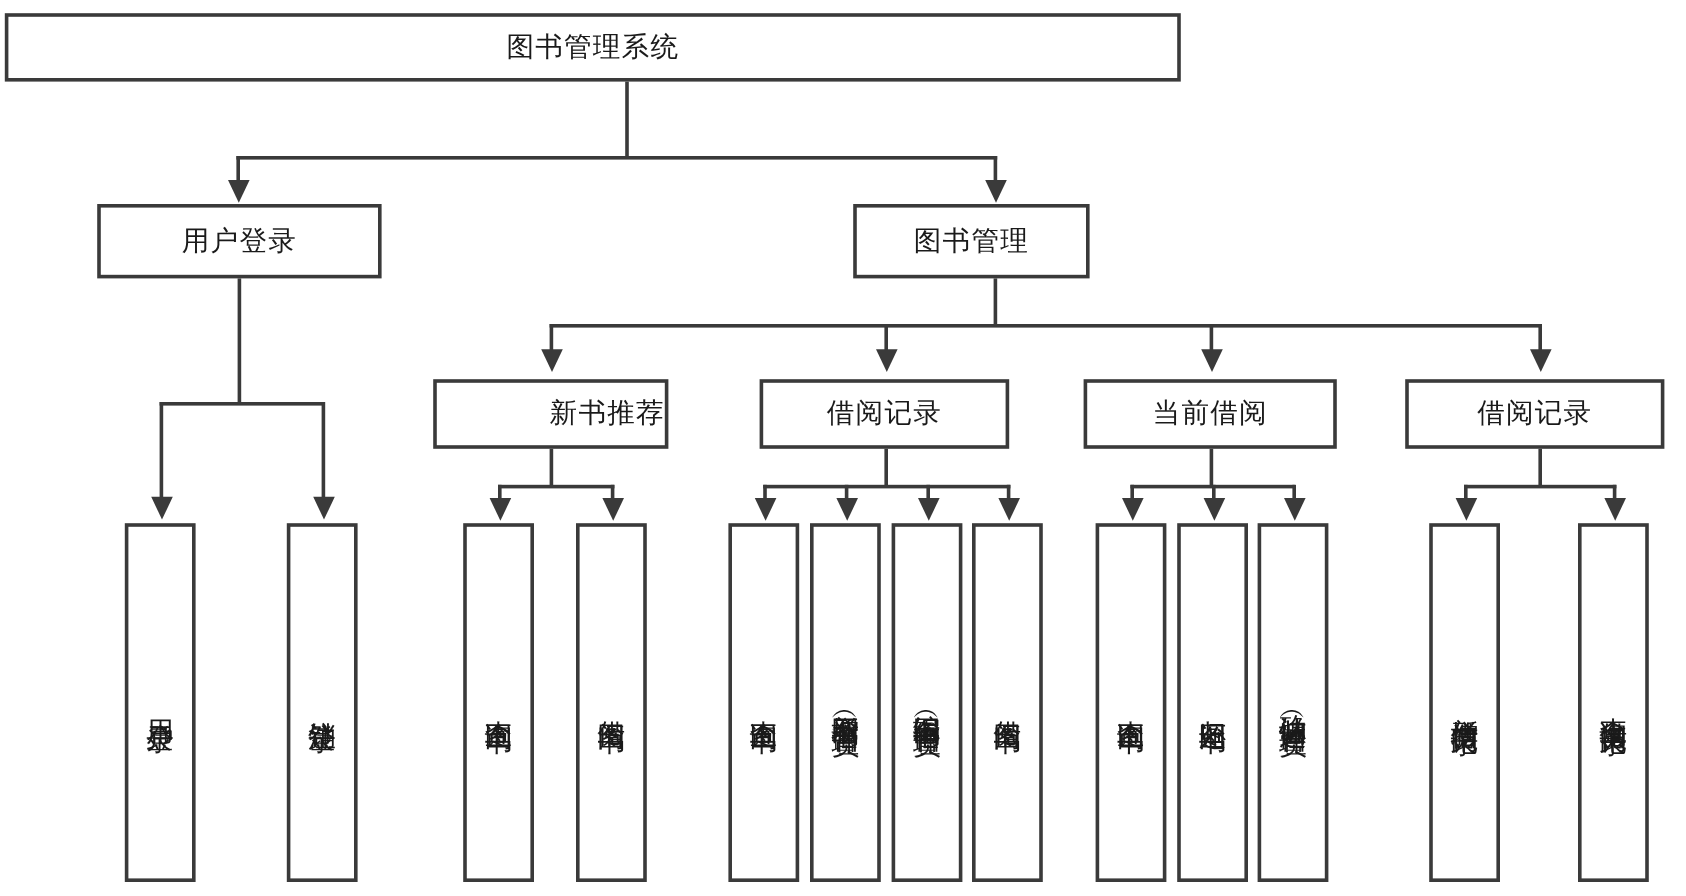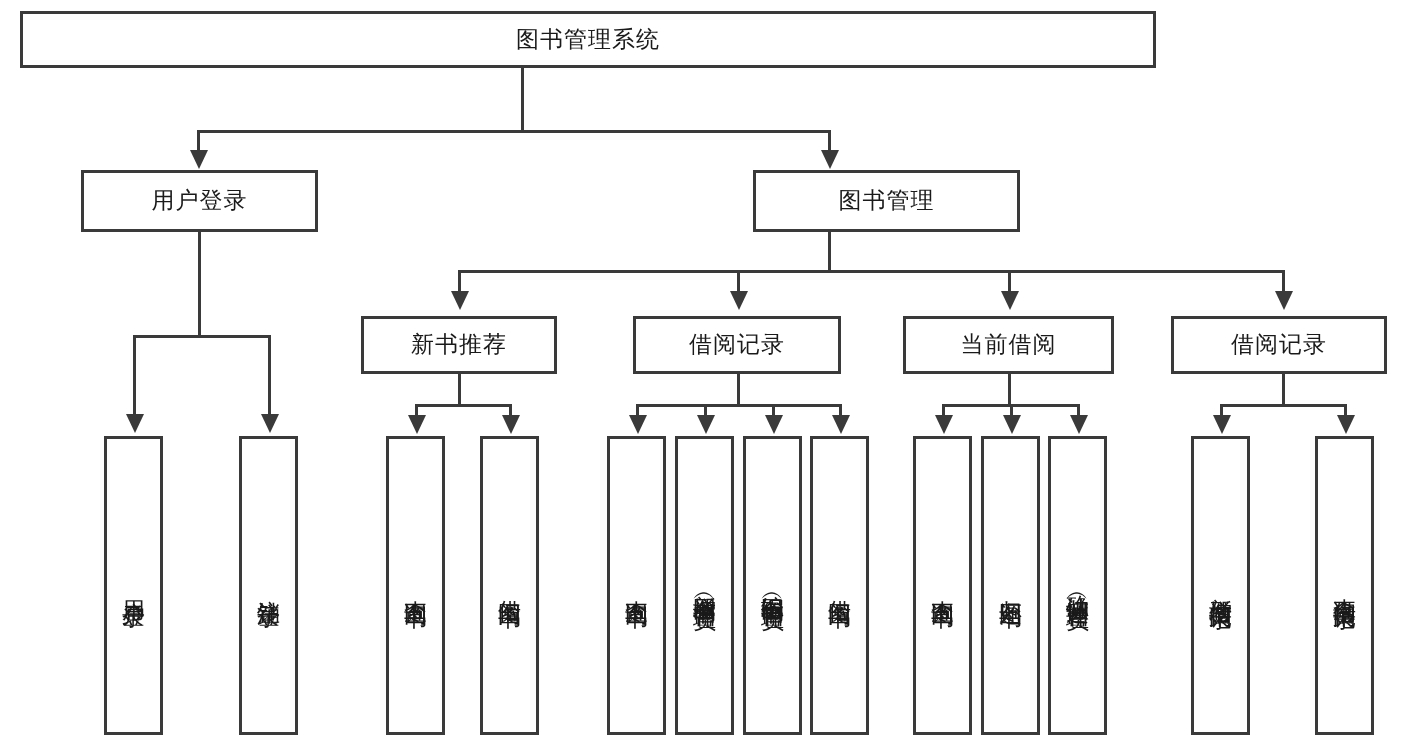--- a/index.html
+++ b/index.html
@@ -67,40 +67,40 @@
     color: #b9b9b9;
     white-space: nowrap;
     letter-spacing: 0.5px;
   }
 </style>
 </head>
 <body>
 
 <div id="canvas">
 
-  <div class="node h" style="left:20px; top:11px; width:1136px; height:57px;">
+  <div class="node h" style="left:4px; top:11px; width:980px; height:57px;">
     <span>图书管理系统</span>
   </div>
 
   <div class="edge vline" style="left:199px; top:68px; width:3px; height:0px;"></div>
   <div class="edge vline" style="left:521px; top:68px; height:62px;"></div>
 
   <div class="edge hline" style="left:197px; top:130px; width:634px;"></div>
 
   <div class="edge vline" style="left:197px; top:130px; height:22px;"></div>
   <div class="arrow" style="left:190px; top:150px;"></div>
 
   <div class="edge vline" style="left:828px; top:130px; height:22px;"></div>
   <div class="arrow" style="left:821px; top:150px;"></div>
 
   <div class="node h" style="left:81px; top:170px; width:237px; height:62px;">
     <span>用户登录</span>
   </div>
 
-  <div class="node h" style="left:753px; top:170px; width:267px; height:62px;text-align:center;">
+  <div class="node h" style="left:711px; top:170px; width:197px; height:62px;text-align:center;">
     <span>图书管理</span>
   </div>
 
   <div class="edge vline" style="left:198px; top:232px; height:103px;"></div>
   <div class="edge hline" style="left:133px; top:335px; width:137px;"></div>
   <div class="edge vline" style="left:133px; top:335px; height:80px;"></div>
   <div class="arrow" style="left:126px; top:414px;"></div>
   <div class="edge vline" style="left:268px; top:335px; height:80px;"></div>
   <div class="arrow" style="left:261px; top:414px;"></div>
 
@@ -108,21 +108,21 @@
   <div class="edge hline" style="left:458px; top:270px; width:827px;"></div>
   <div class="edge vline" style="left:458px; top:270px; height:22px;"></div>
   <div class="arrow" style="left:451px; top:291px;"></div>
   <div class="edge vline" style="left:737px; top:270px; height:22px;"></div>
   <div class="arrow" style="left:730px; top:291px;"></div>
   <div class="edge vline" style="left:1008px; top:270px; height:22px;"></div>
   <div class="arrow" style="left:1001px; top:291px;"></div>
   <div class="edge vline" style="left:1282px; top:270px; height:22px;"></div>
   <div class="arrow" style="left:1275px; top:291px;"></div>
 
-  <div class="node h" style="left:361px; top:316px; width:196px; height:58px;">
+  <div class="node h" style="left:361px; top:316px; width:196px; height:58px;justify-content:flex-end;">
     <span>新书推荐</span>
   </div>
   <div class="node h" style="left:633px; top:316px; width:208px; height:58px;">
     <span>借阅记录</span>
   </div>
   <div class="node h" style="left:1171px; top:316px; width:216px; height:58px;">
     <span>借阅记录</span>
   </div>
   <div class="node h" style="left:903px; top:316px; width:211px; height:58px;">
     <span>当前借阅</span>

